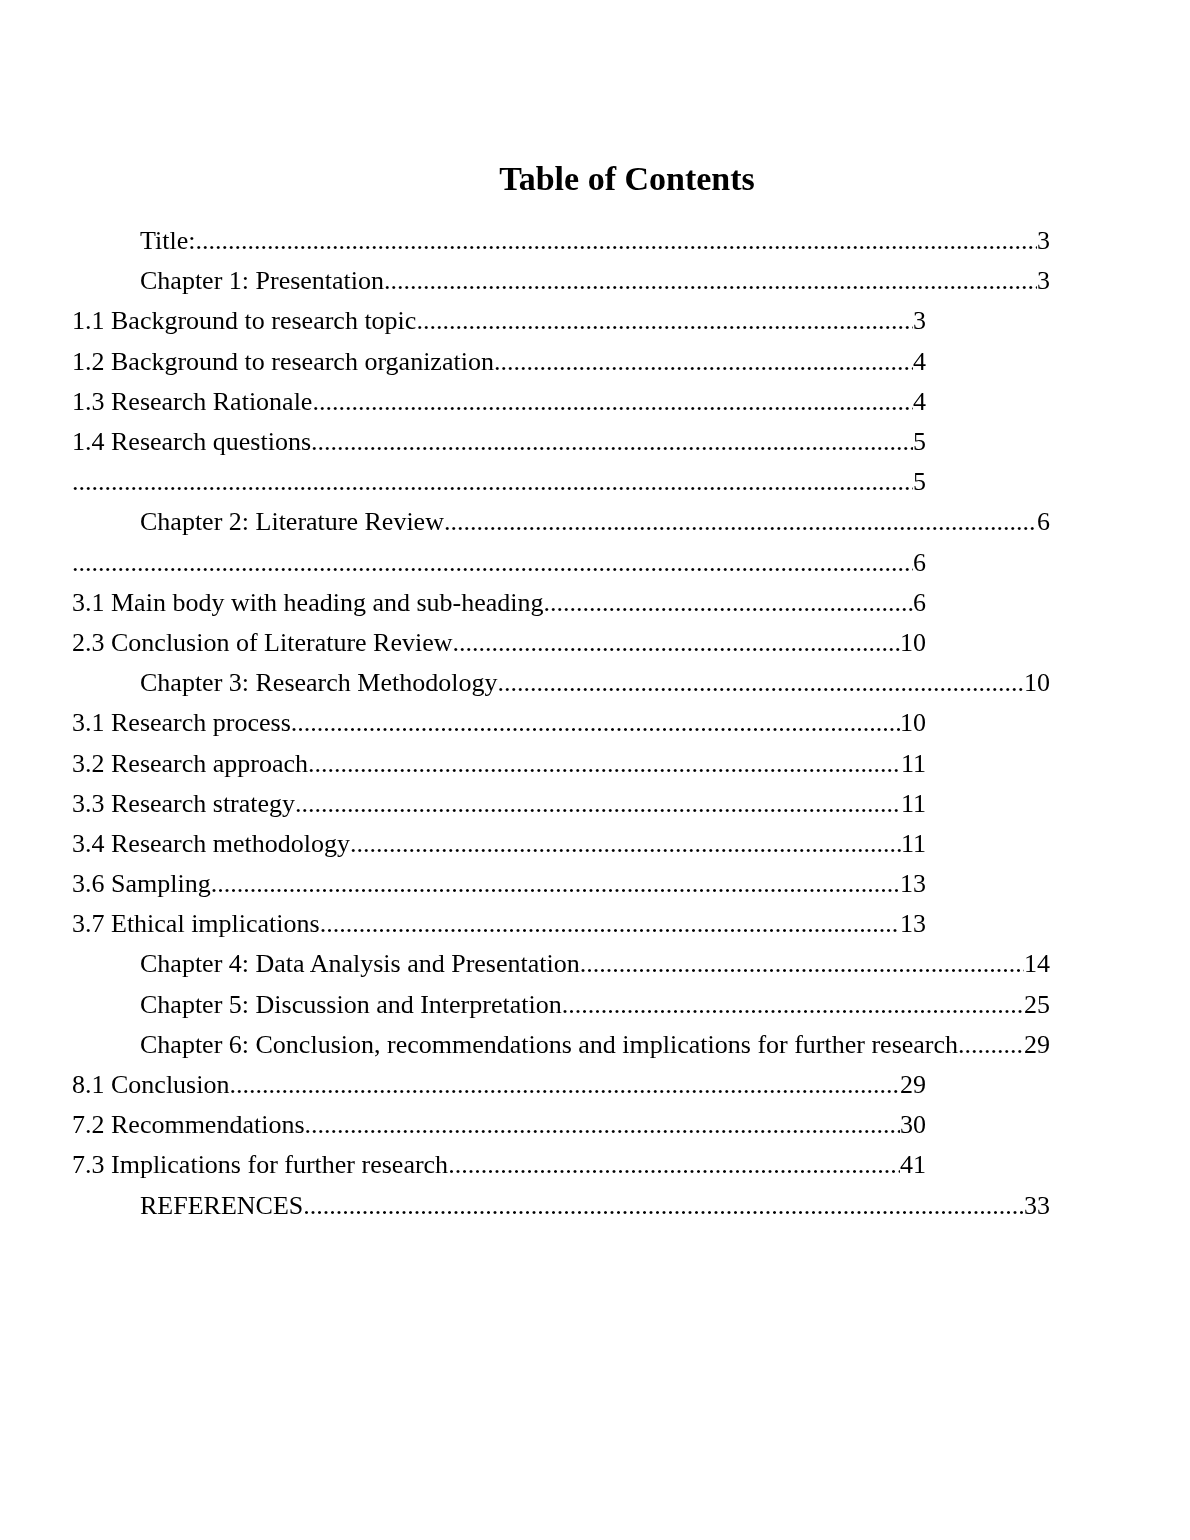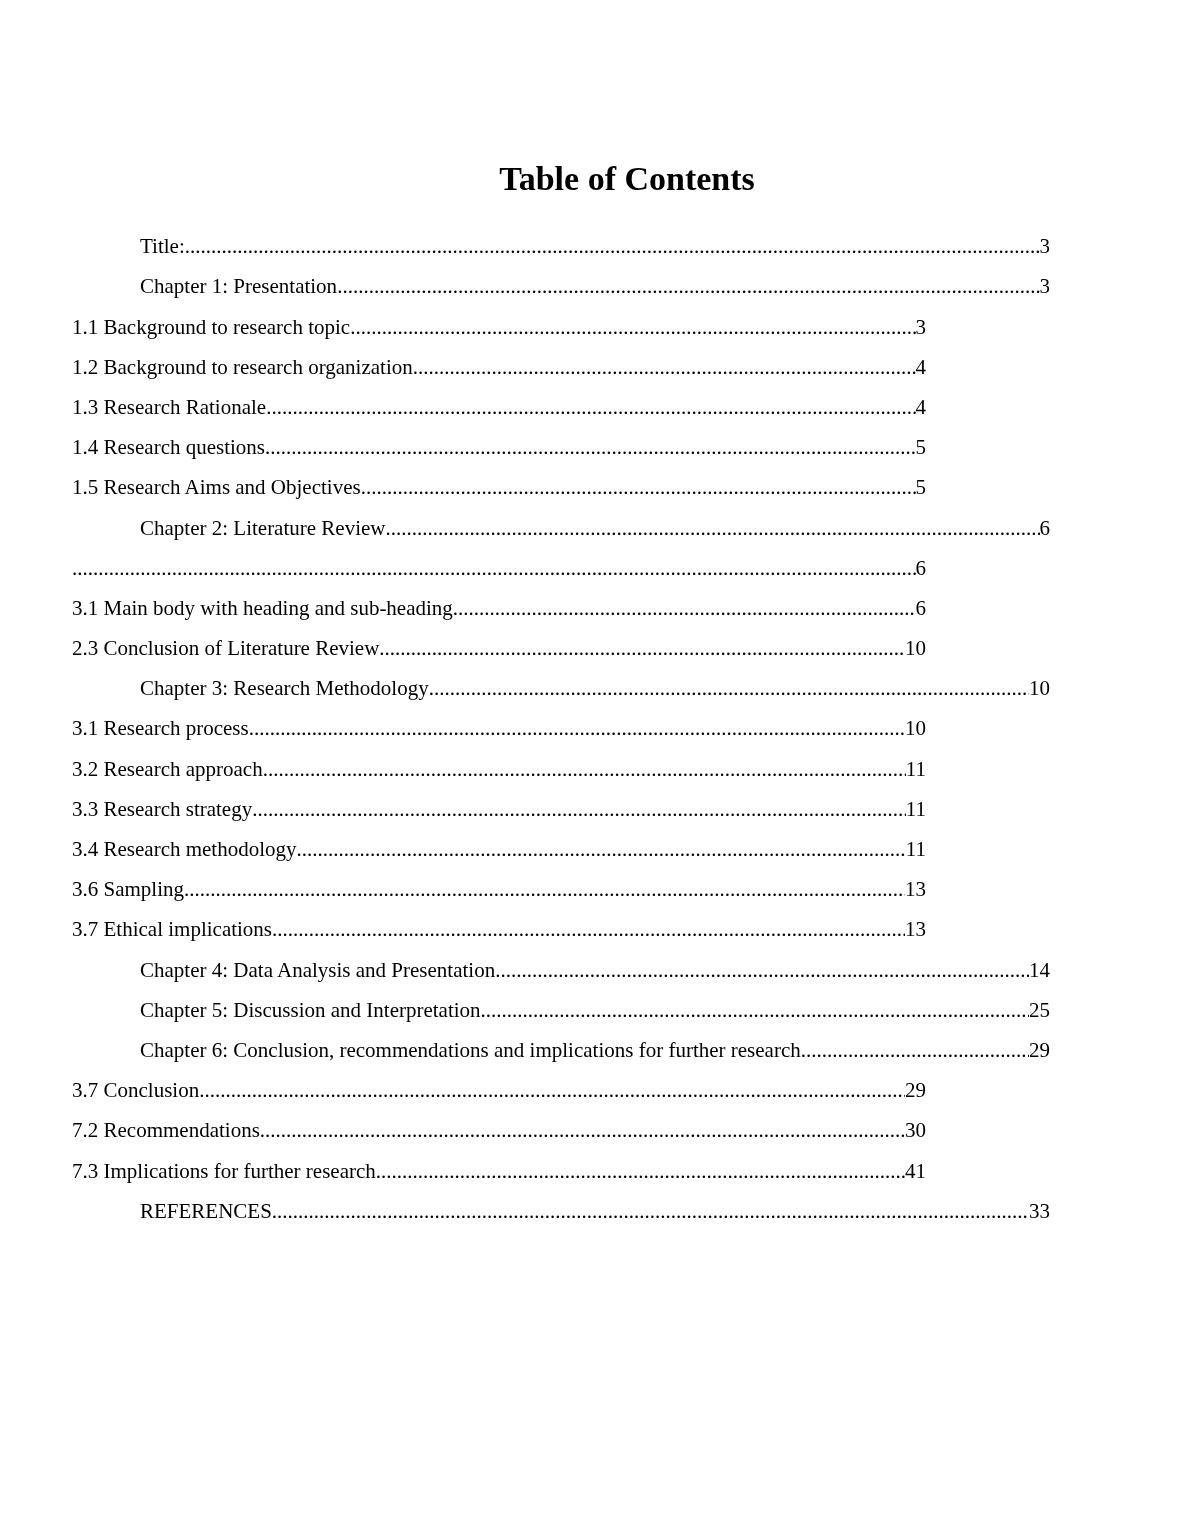--- a/index.html
+++ b/index.html
@@ -41,22 +41,22 @@
       top: 221px;
       width: 1190px;
       margin: 0;
       padding: 0;
       list-style: none;
     }
     .toc-entry {
       position: relative;
       height: 40.2px;
       display: flex;
-      align-items: flex-end;
-      font-size: 21px;
+      align-items: center;
+      font-size: 26px;
       line-height: 30px;
       white-space: nowrap;
       overflow: hidden;
       cursor: pointer;
     }
     .toc-entry.level-1 {
       margin-left: 140px;
       width: 910px;
     }
     .toc-entry.level-2 {
@@ -113,21 +113,20 @@
       <span class="toc-label">1.3 Research Rationale</span>
       <span class="toc-leader"></span>
       <span class="toc-page">4</span>
     </li>
     <li class="toc-entry level-2">
       <span class="toc-label">1.4 Research questions</span>
       <span class="toc-leader"></span>
       <span class="toc-page">5</span>
     </li>
     <li class="toc-entry level-2">
-      <span class="toc-label">1.5 Research Aims and Objectives</span>
       <span class="toc-leader"></span>
       <span class="toc-page">5</span>
     </li>
     <li class="toc-entry level-1">
       <span class="toc-label">Chapter 2: Literature Review</span>
       <span class="toc-leader"></span>
       <span class="toc-page">6</span>
     </li>
     <li class="toc-entry level-2">
       <span class="toc-leader"></span>
@@ -187,21 +186,21 @@
       <span class="toc-label">Chapter 5: Discussion and Interpretation</span>
       <span class="toc-leader"></span>
       <span class="toc-page">25</span>
     </li>
     <li class="toc-entry level-1">
       <span class="toc-label">Chapter 6: Conclusion, recommendations and implications for further research</span>
       <span class="toc-leader"></span>
       <span class="toc-page">29</span>
     </li>
     <li class="toc-entry level-2">
-      <span class="toc-label">3.7 Conclusion</span>
+      <span class="toc-label">8.1 Conclusion</span>
       <span class="toc-leader"></span>
       <span class="toc-page">29</span>
     </li>
     <li class="toc-entry level-2">
       <span class="toc-label">7.2 Recommendations</span>
       <span class="toc-leader"></span>
       <span class="toc-page">30</span>
     </li>
     <li class="toc-entry level-2">
       <span class="toc-label">7.3 Implications for further research</span>

